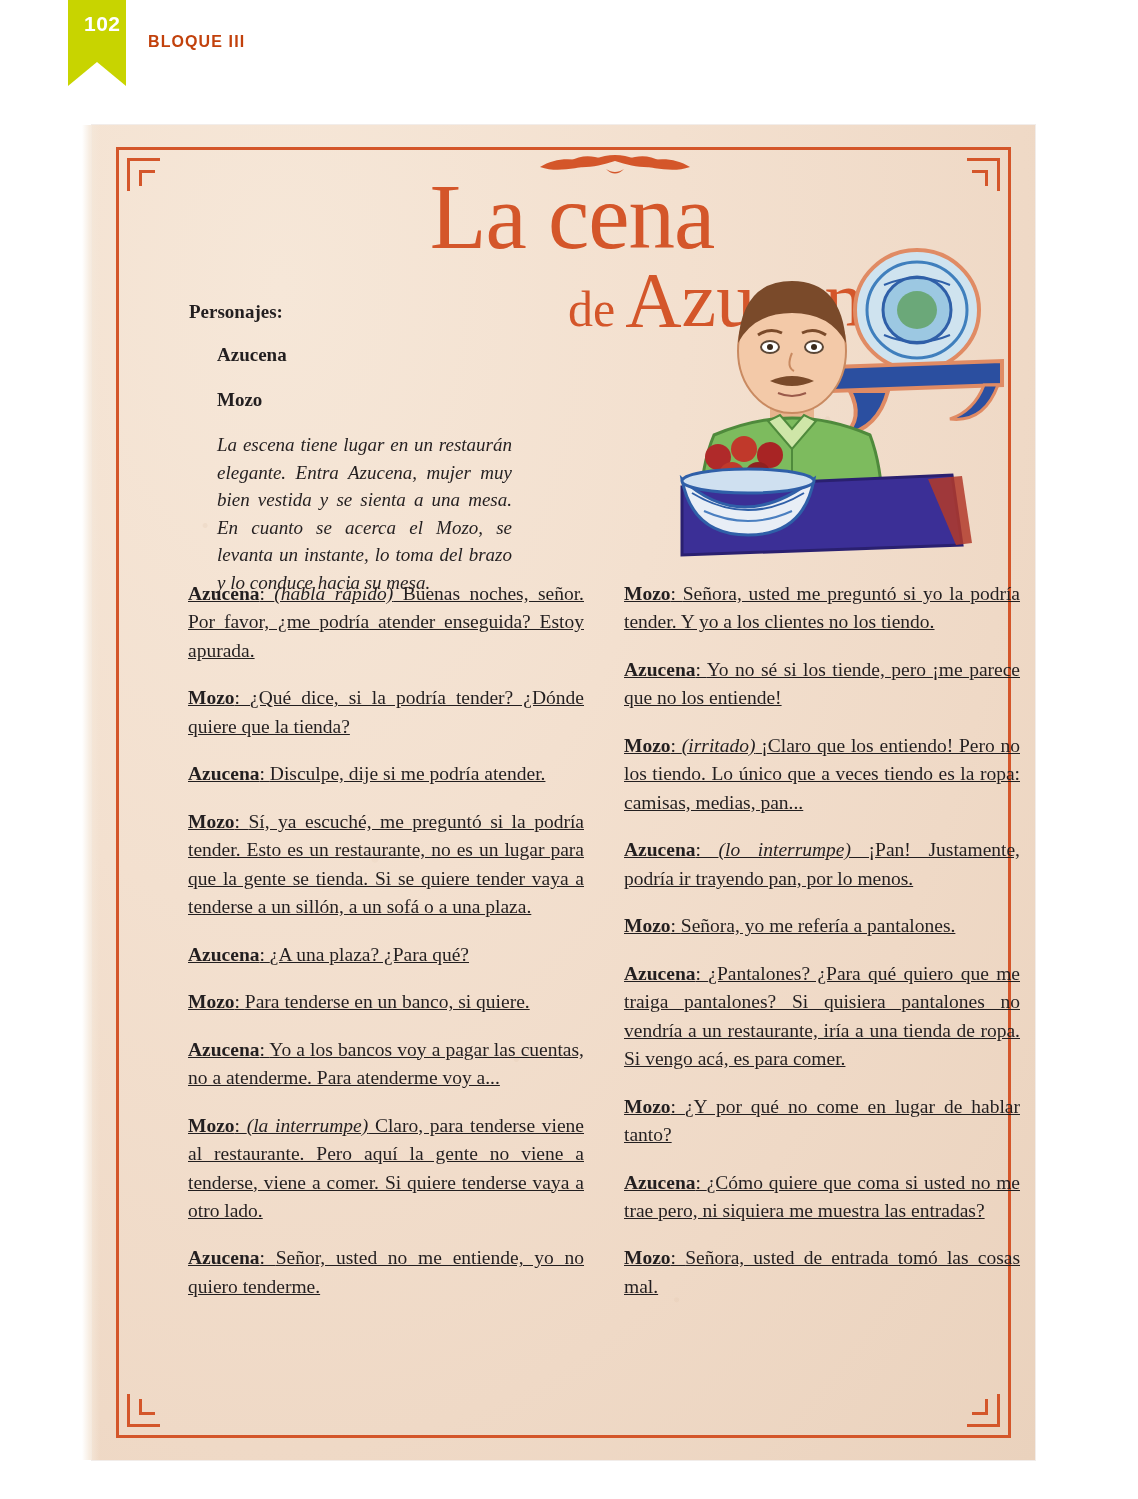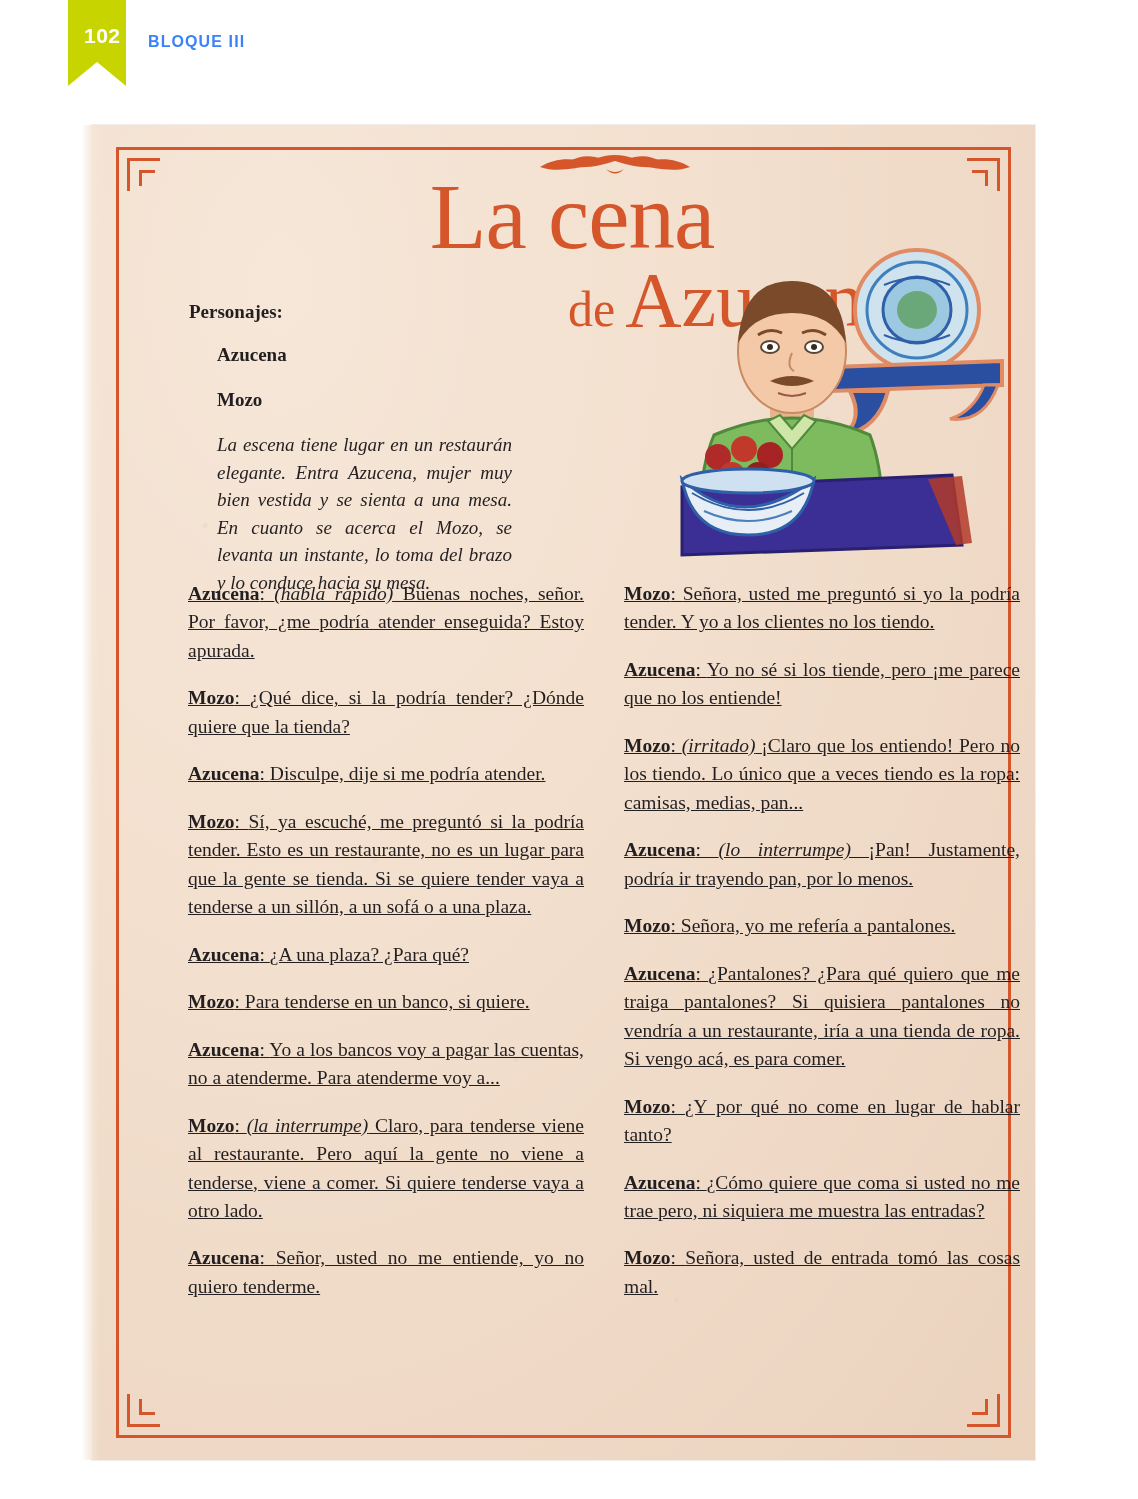--- a/index.html
+++ b/index.html
@@ -39,36 +39,36 @@
     top: 62px;
     width: 0;
     height: 0;
     border-left: 29px solid #c8d400;
     border-right: 29px solid #c8d400;
     border-bottom: 24px solid transparent;
   }
   .folio-number {
     position: absolute;
     left: 84px;
-    top: 24px;
+    top: 12px;
     font-family: "Liberation Sans", sans-serif;
     font-weight: bold;
     font-size: 21px;
     color: #ffffff;
     letter-spacing: .5px;
   }
   .block-label {
     position: absolute;
     left: 148px;
     top: 33px;
     font-family: "Liberation Sans", sans-serif;
     font-weight: bold;
     font-size: 16px;
     letter-spacing: 1.1px;
-    color: #3b82f6;
+    color: #c2410c;
     text-align: center;
   }
 
   
   .sheet {
     position: absolute;
     left: 92px;
     top: 118px;
     width: 943px;
     height: 1335px;

